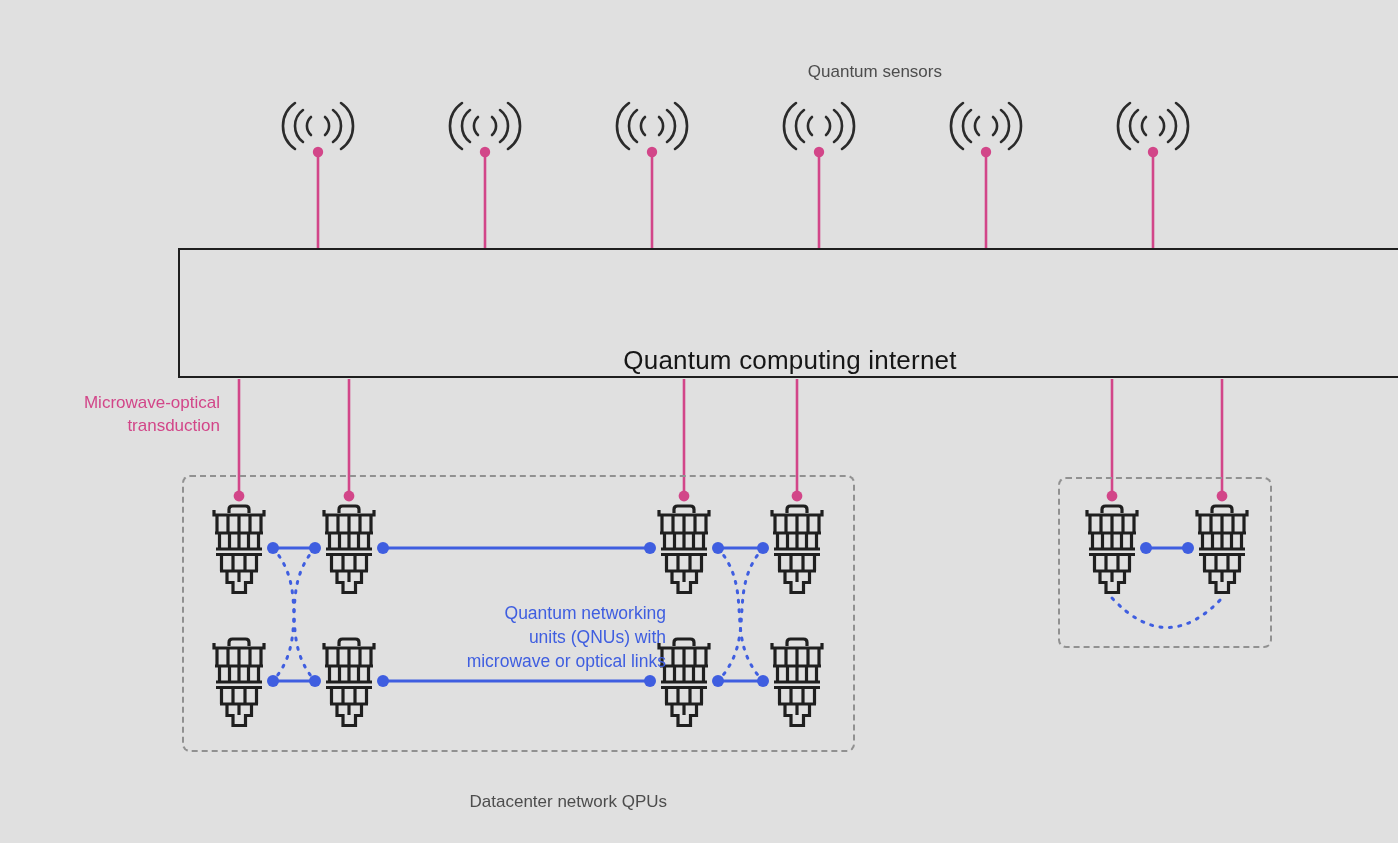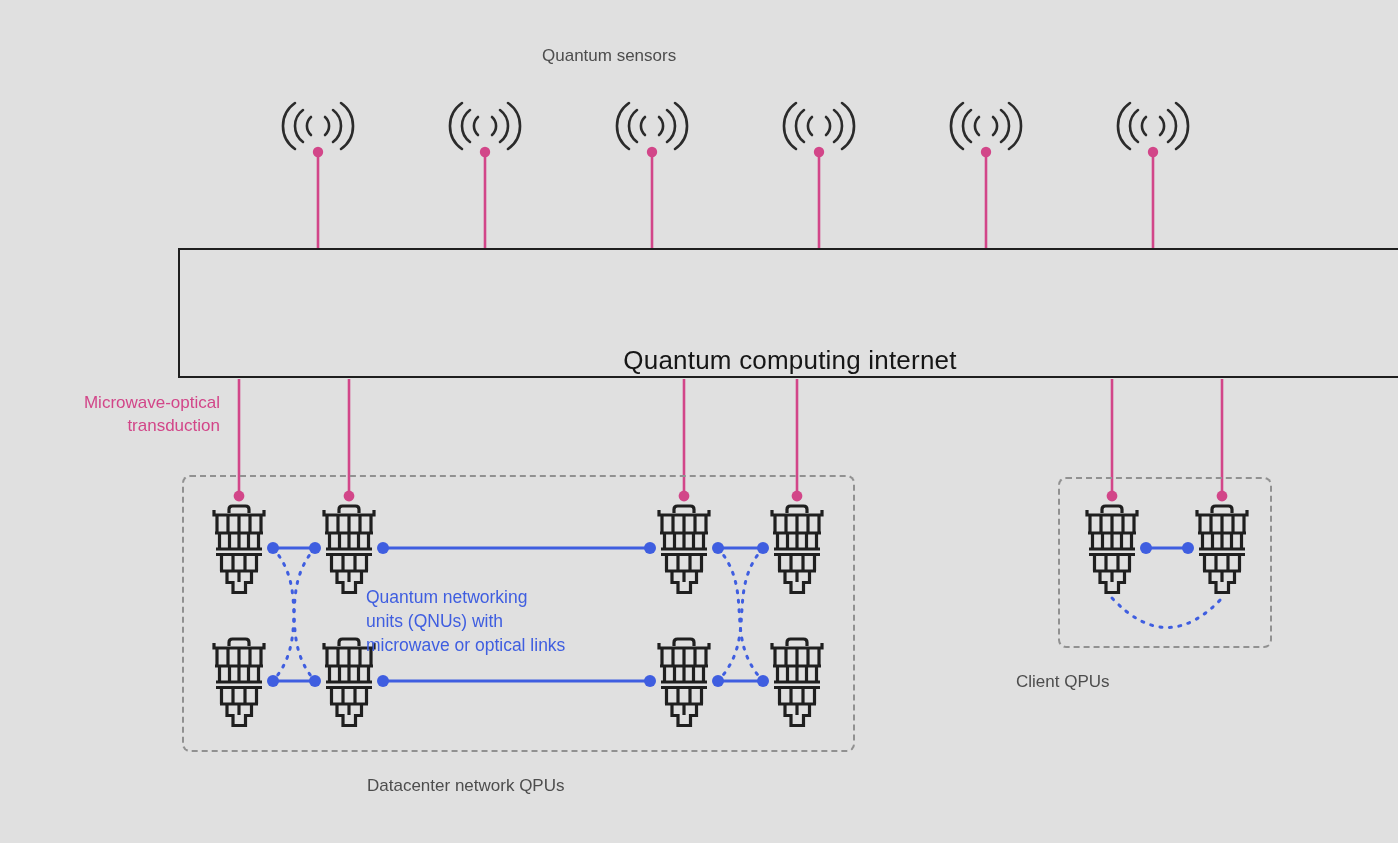--- a/index.html
+++ b/index.html
@@ -16,21 +16,21 @@
   #connector-layer{
     position:absolute;left:0;top:0;width:1398px;height:843px;
   }
   .label{
     position:absolute;
     color:#4d4d4d;
     font-size:17px;
     line-height:23px;
     white-space:pre-line;
   }
-  .label.center{text-align:left;}
+  .label.center{text-align:right;margin-top:16px;}
   .label.right{text-align:right;}
   .internet-box{
     position:absolute;
     left:178px;top:248px;width:1224px;height:130px;
     border:2.5px solid #1f1f1f;
     border-radius:0;
     box-sizing:border-box;
     display:flex;align-items:flex-end;justify-content:center;
   }
   .internet-box .title{
@@ -195,15 +195,14 @@
   <div id="datacenter-box" class="dashed-box"></div>
   <div id="client-box" class="dashed-box"></div>
 
   <div id="sensors-label" class="label center">Quantum sensors</div>
   <div id="transduction-label" class="label right">Microwave-optical
 transduction</div>
   <div id="qnu-label" class="label center">Quantum networking
 units (QNUs) with
 microwave or optical links</div>
   <div id="datacenter-label" class="label center">Datacenter network QPUs</div>
-  <div id="client-label" class="label center">Client QPUs</div>
 
 </div>
 
 </body></html>

